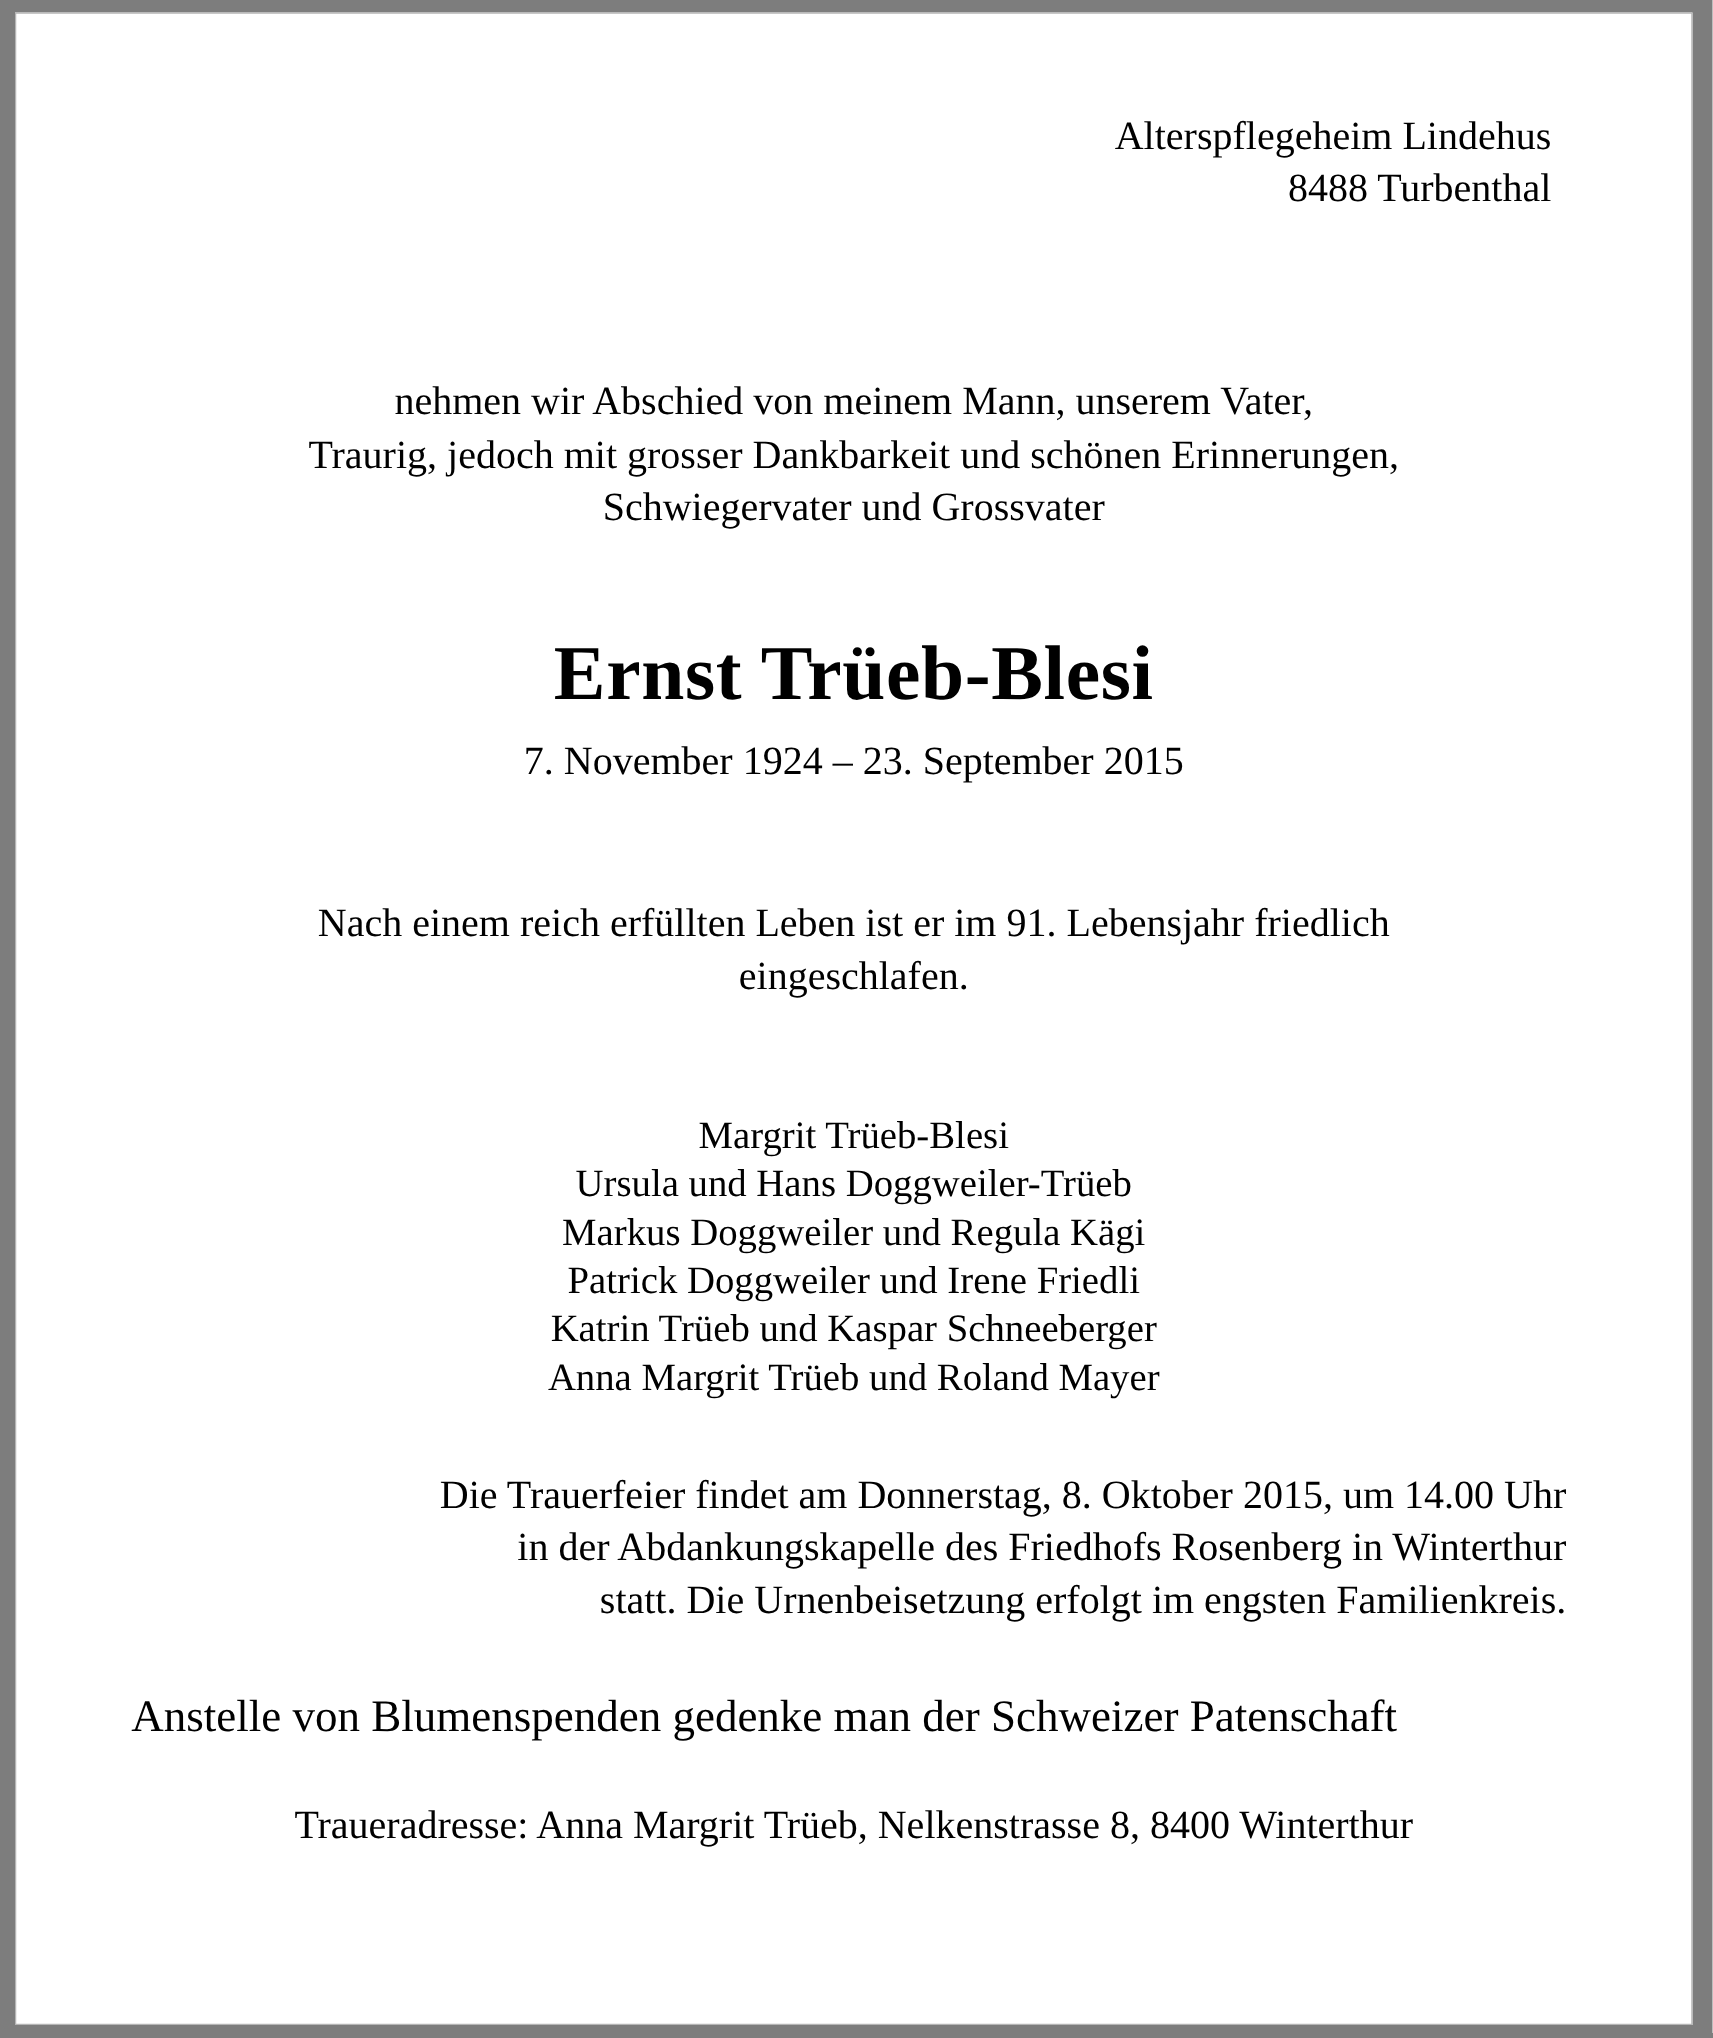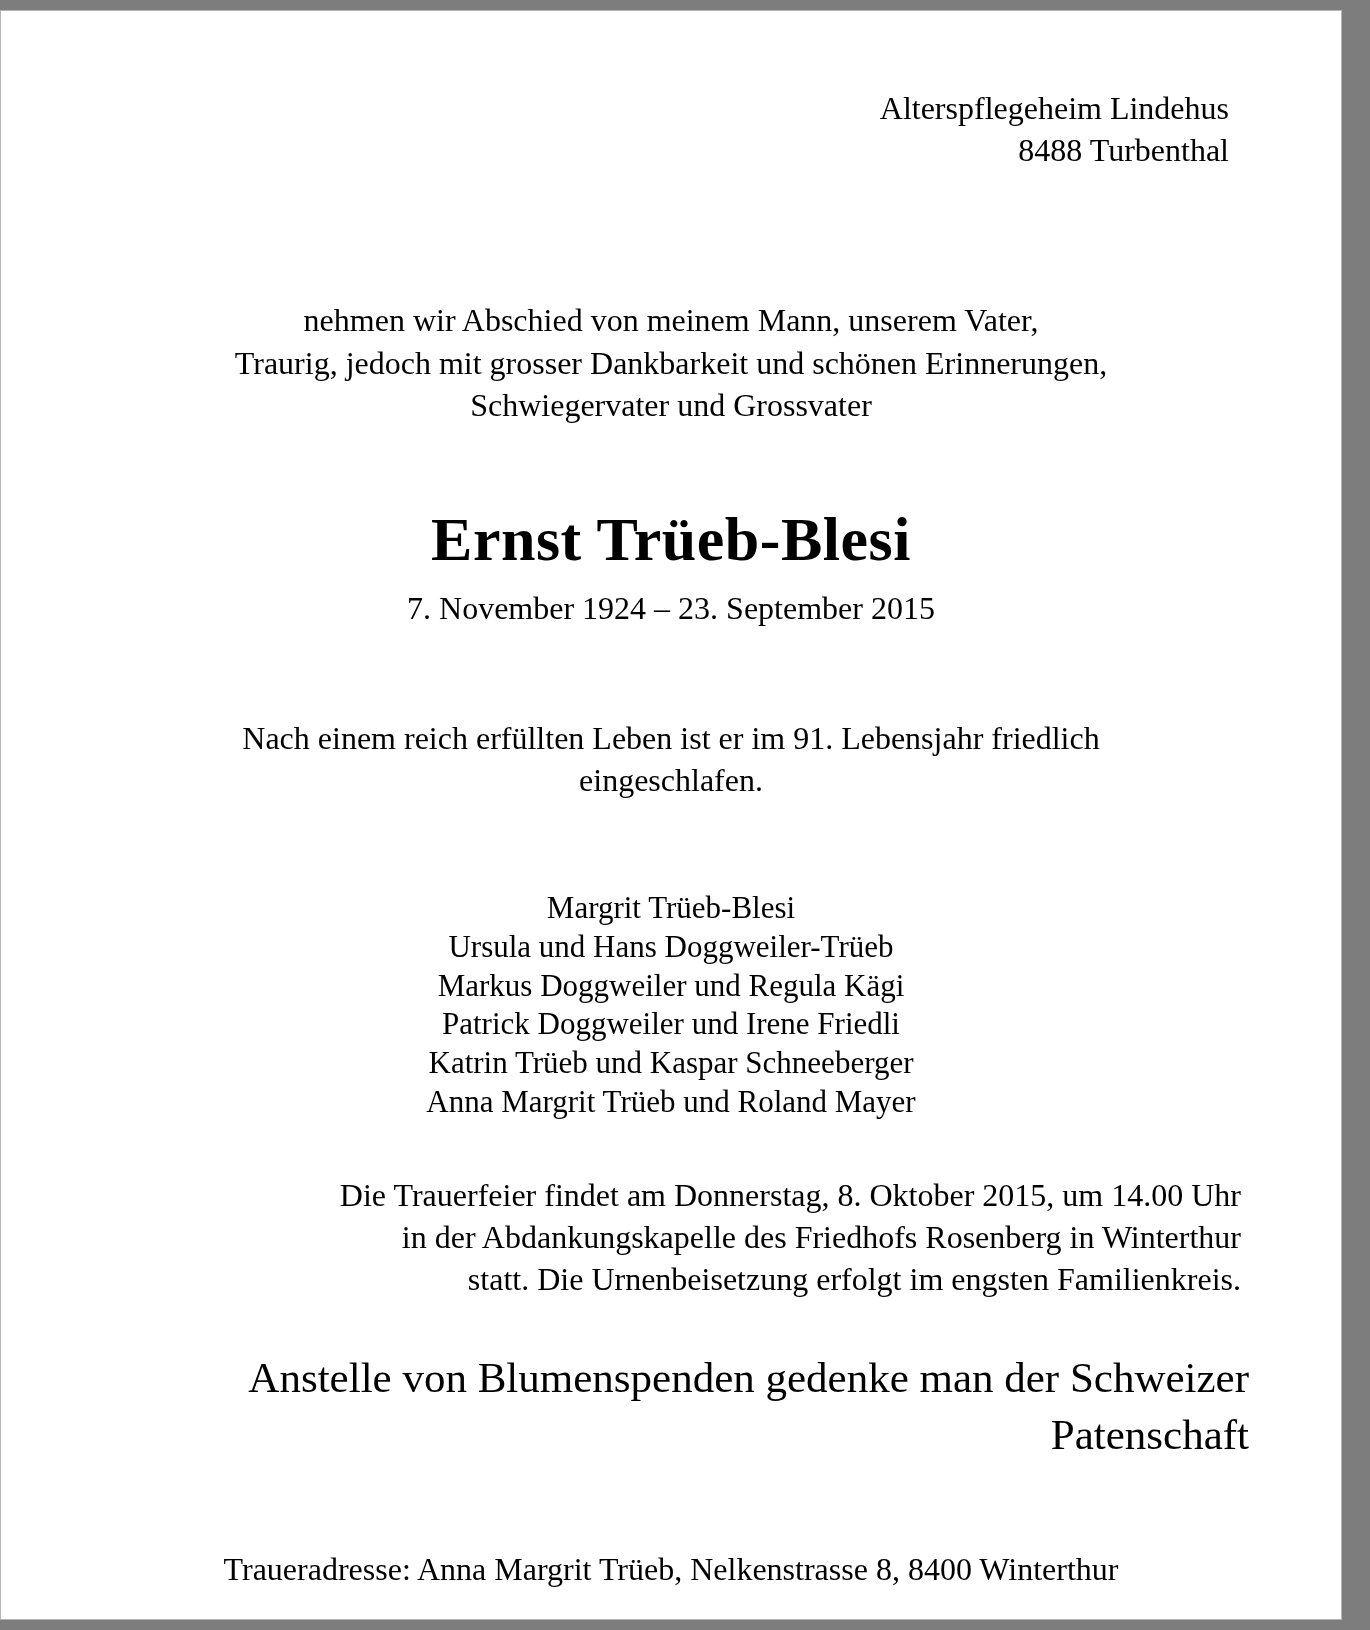--- a/index.html
+++ b/index.html
@@ -9,21 +9,21 @@
   body {
     width: 1370px;
     height: 1630px;
     background: #7d7d7d;
     font-family: "Liberation Serif", serif;
     color: #000000;
     overflow: hidden;
   }
   .page {
     position: absolute;
-    left: 0;
+    left: 12px;
     top: 10px;
     width: 1342px;
     height: 1610px;
     background: #ffffff;
     box-sizing: border-box;
     border: 1px solid #b5b5b5;
     overflow: hidden;
   }
   .inner {
     position: absolute;
@@ -103,35 +103,35 @@
     font-size: 32px;
     line-height: 1.32;
     margin-top: 52px;
     padding: 0 100px;
   }
   .ceremony .l {
     display: block;
   }
 
   .donations {
-    text-align: right;
-    font-size: 43px;
+    text-align: left;
+    font-size: 36px;
     line-height: 1.32;
     margin-top: 50px;
     padding: 0 92px;
   }
   .donations .l {
     display: block;
   }
 
   .mourning-address {
     text-align: center;
     font-size: 32px;
     line-height: 1.32;
-    margin-top: 84px;
+    margin-top: 40px;
     padding: 0 90px;
   }
 </style>
 </head>
 <body>
 
 <div class="page">
   <div class="inner">
 
     <div class="address-block">

